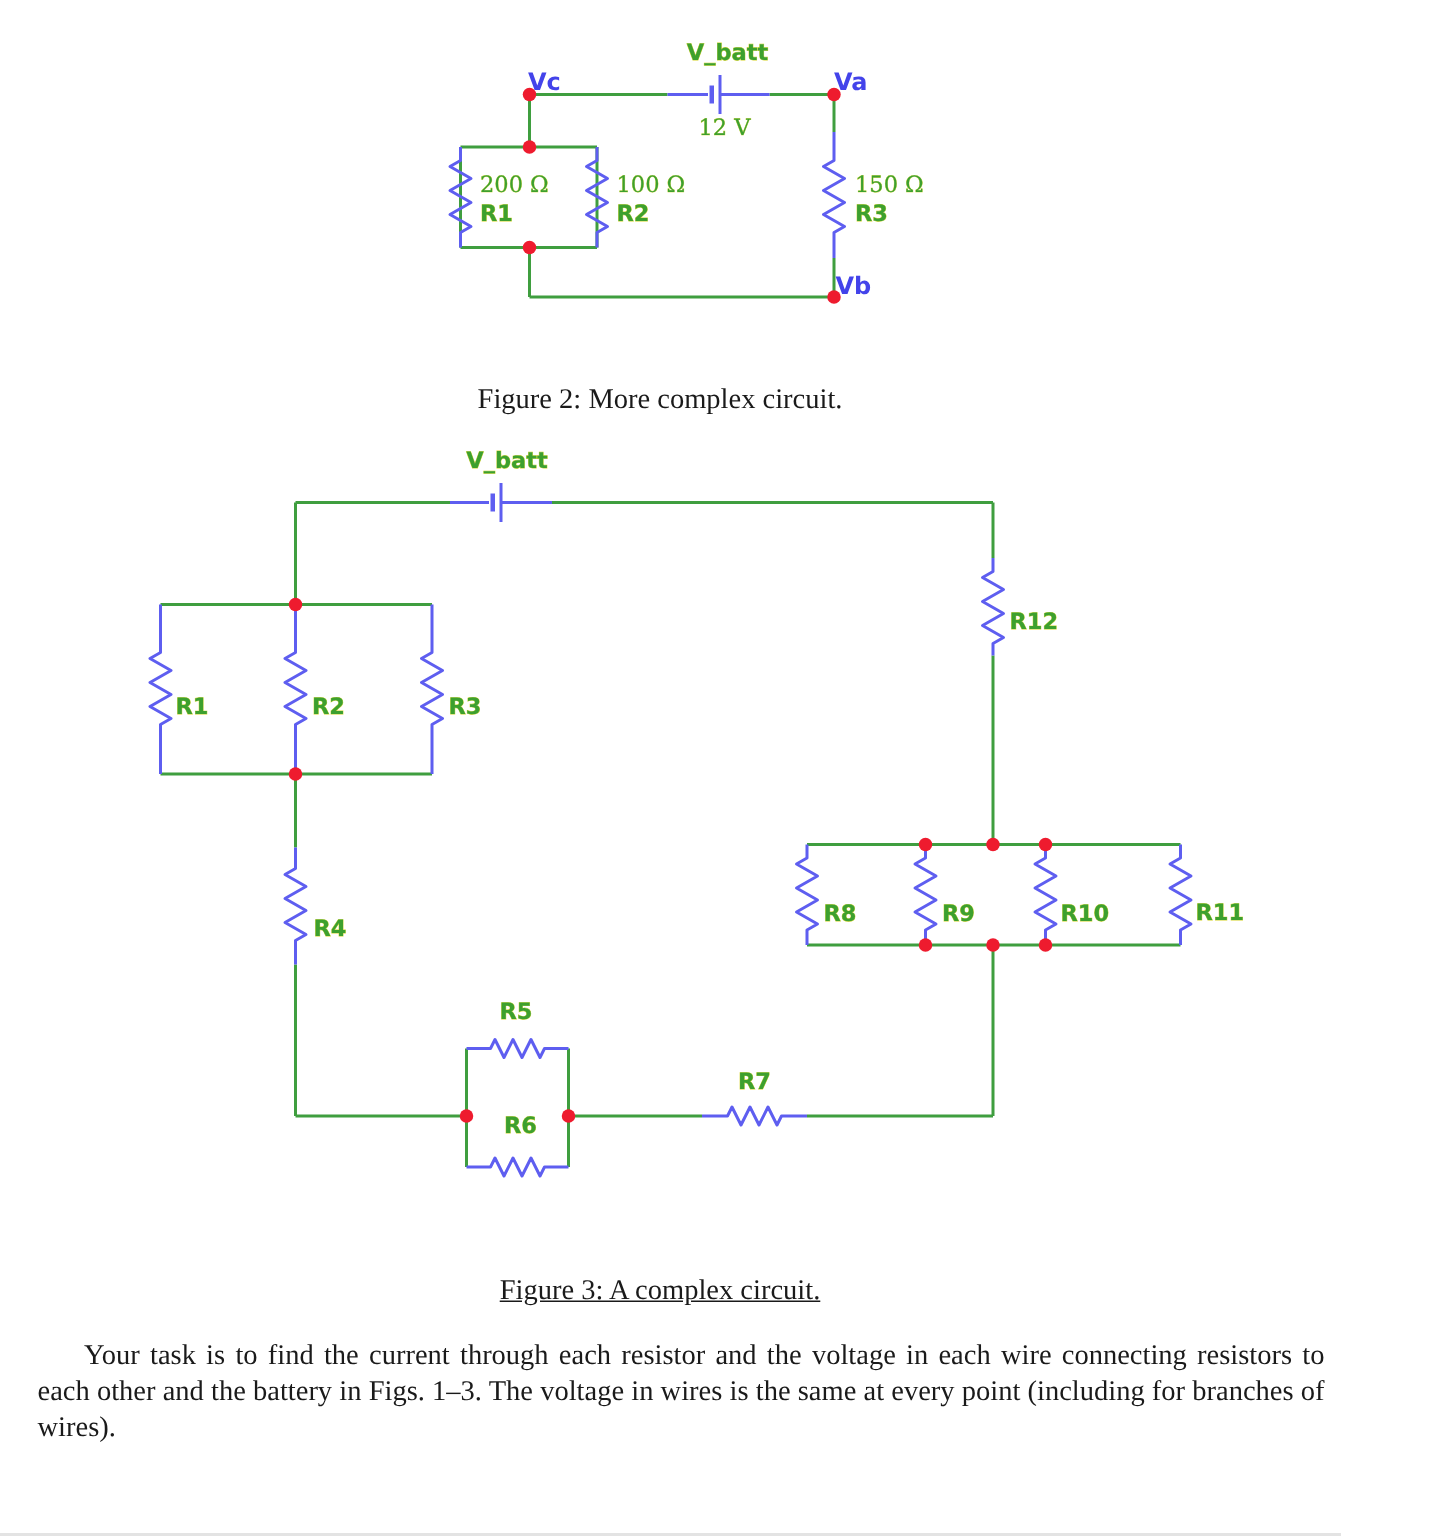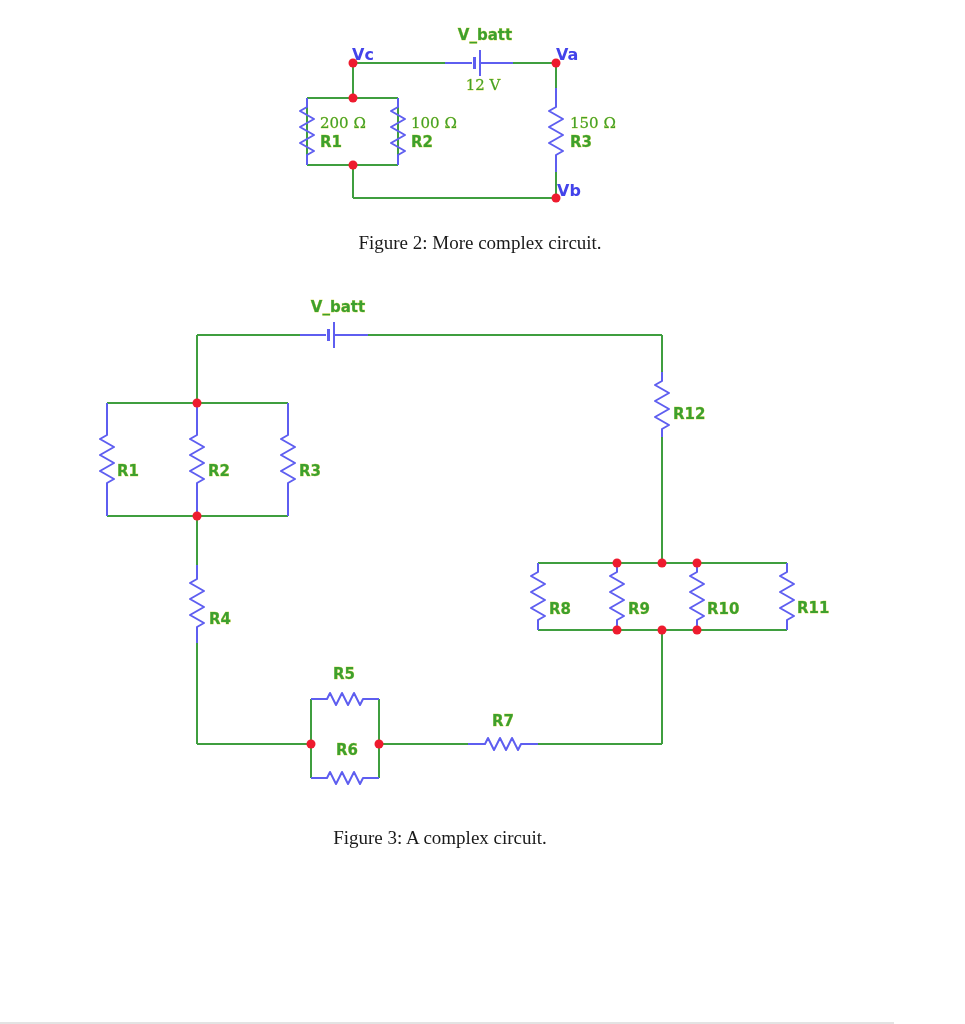--- a/index.html
+++ b/index.html
@@ -67,21 +67,21 @@
     <text class="node" x="557" y="196">Vb</text>
 
     <text class="val" x="320" y="128">200 Ω</text>
     <text class="net" x="320" y="147">R1</text>
     <text class="val" x="411" y="128">100 Ω</text>
     <text class="net" x="411" y="147">R2</text>
     <text class="val" x="570" y="128">150 Ω</text>
     <text class="net" x="570" y="147">R3</text>
   </svg>
 
-  <div class="caption" style="top:232px;margin-left:40px;">Figure 2: More complex circuit.</div>
+  <div class="caption" style="top:256px;">Figure 2: More complex circuit.</div>
 
   <svg style="top:280px;" width="965" height="545" viewBox="0 280 965 545">
     <g>
       <line class="wire" x1="197" y1="335" x2="300" y2="335"></line>
       <line class="wire" x1="368" y1="335" x2="662" y2="335"></line>
       <line class="wire" x1="197" y1="335" x2="197" y2="403"></line>
       <line class="wire" x1="107" y1="403" x2="288" y2="403"></line>
       <line class="wire" x1="107" y1="516" x2="288" y2="516"></line>
       <line class="wire" x1="197" y1="516" x2="197" y2="565"></line>
       <line class="wire" x1="197" y1="643" x2="197" y2="744"></line>
@@ -138,17 +138,18 @@
     <text class="net" x="344" y="679" text-anchor="middle">R5</text>
     <text class="net" x="347" y="755" text-anchor="middle">R6</text>
     <text class="net" x="503" y="726" text-anchor="middle">R7</text>
     <text class="net" x="549" y="614">R8</text>
     <text class="net" x="628" y="614">R9</text>
     <text class="net" x="707" y="614">R10</text>
     <text class="net" x="797" y="613">R11</text>
     <text class="net" x="673" y="419">R12</text>
   </svg>
 
-  <div class="caption" style="top:827px;">Figure 3: A complex circuit.</div>
+  <div class="caption" style="top:850px;text-decoration:underline;">Figure 3: A complex circuit.</div>
 
+  <div class="para" style="top:892px;">Your task is to find the current through each resistor and the voltage in each wire connecting resistors to each other and the battery in Figs. 1–3. The voltage in wires is the same at every point (including for branches of wires).</div>
 
   <div class="bottom-edge"></div>
 </div>
 
 </body></html>

